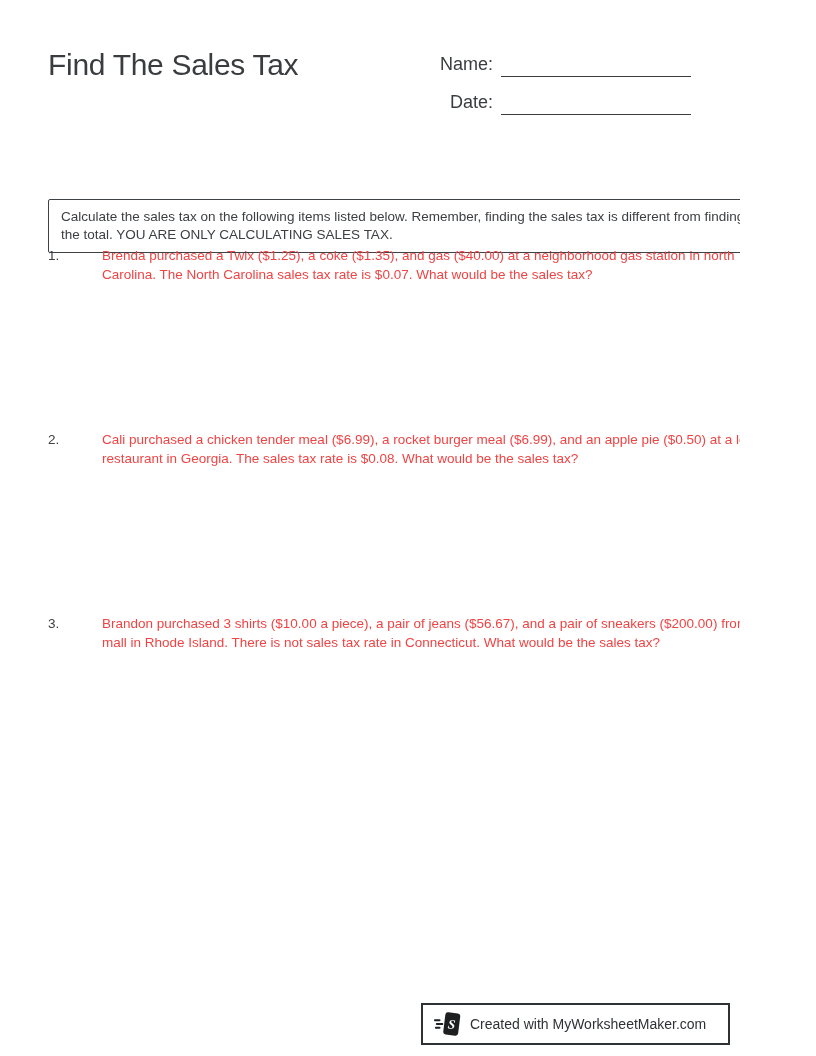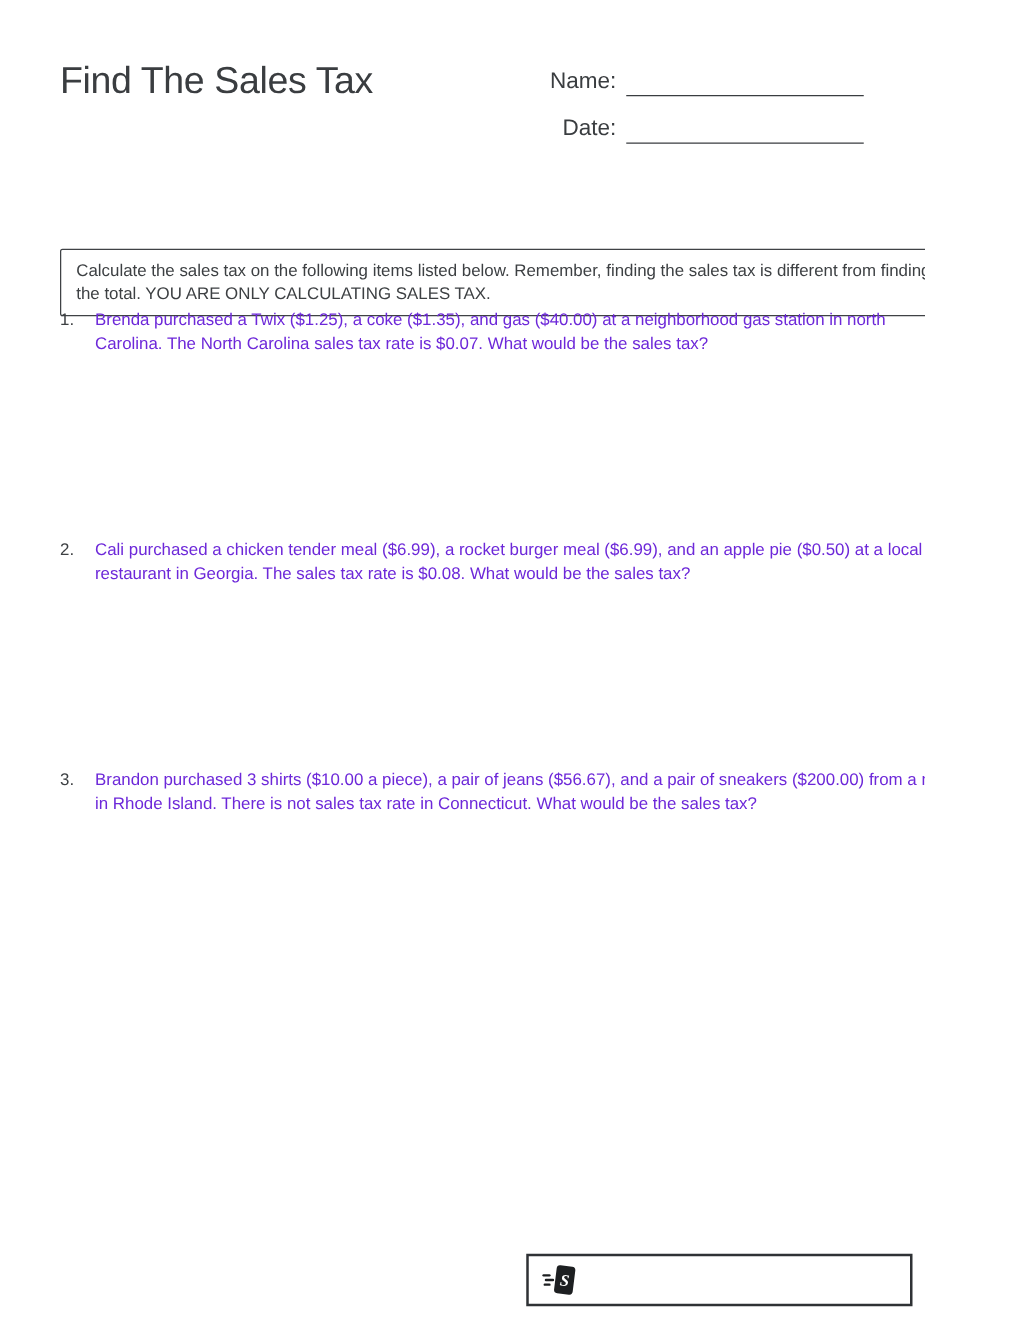--- a/index.html
+++ b/index.html
@@ -81,21 +81,22 @@
     flex: 0 0 28px;
     font-size: 13.5px;
     line-height: 1.38;
     color: #3d4043;
   }
   .question-text {
     flex: 1;
     max-width: 690px;
     font-size: 13.5px;
     line-height: 1.38;
-    color: #6d28d9;
+    color: #ef4444;
+    margin-left: 26px;
   }
 
   
   .credit-badge {
     position: absolute;
     right: 10px;
     bottom: 11px;
     width: 309px;
     height: 42px;
     border: 2px solid #2f3235;
@@ -159,15 +160,16 @@
         <rect x="1" y="11" width="7" height="2" rx="1" fill="#1d1f21"></rect>
         <rect x="3" y="15" width="8" height="2" rx="1" fill="#1d1f21"></rect>
         <rect x="2" y="19" width="6" height="2" rx="1" fill="#1d1f21"></rect>
 
         <g transform="rotate(7 20 16)">
           <rect x="12" y="4" width="16" height="24" rx="3" fill="#1d1f21"></rect>
           <text x="20" y="21" text-anchor="middle" font-family="Liberation Serif, DejaVu Serif, serif" font-style="italic" font-weight="bold" font-size="14" fill="#ffffff">S</text>
         </g>
       </svg>
     </span>
+    <span class="credit-text">Created with MyWorksheetMaker.com</span>
   </div>
 
 </div>
 
 </body></html>

